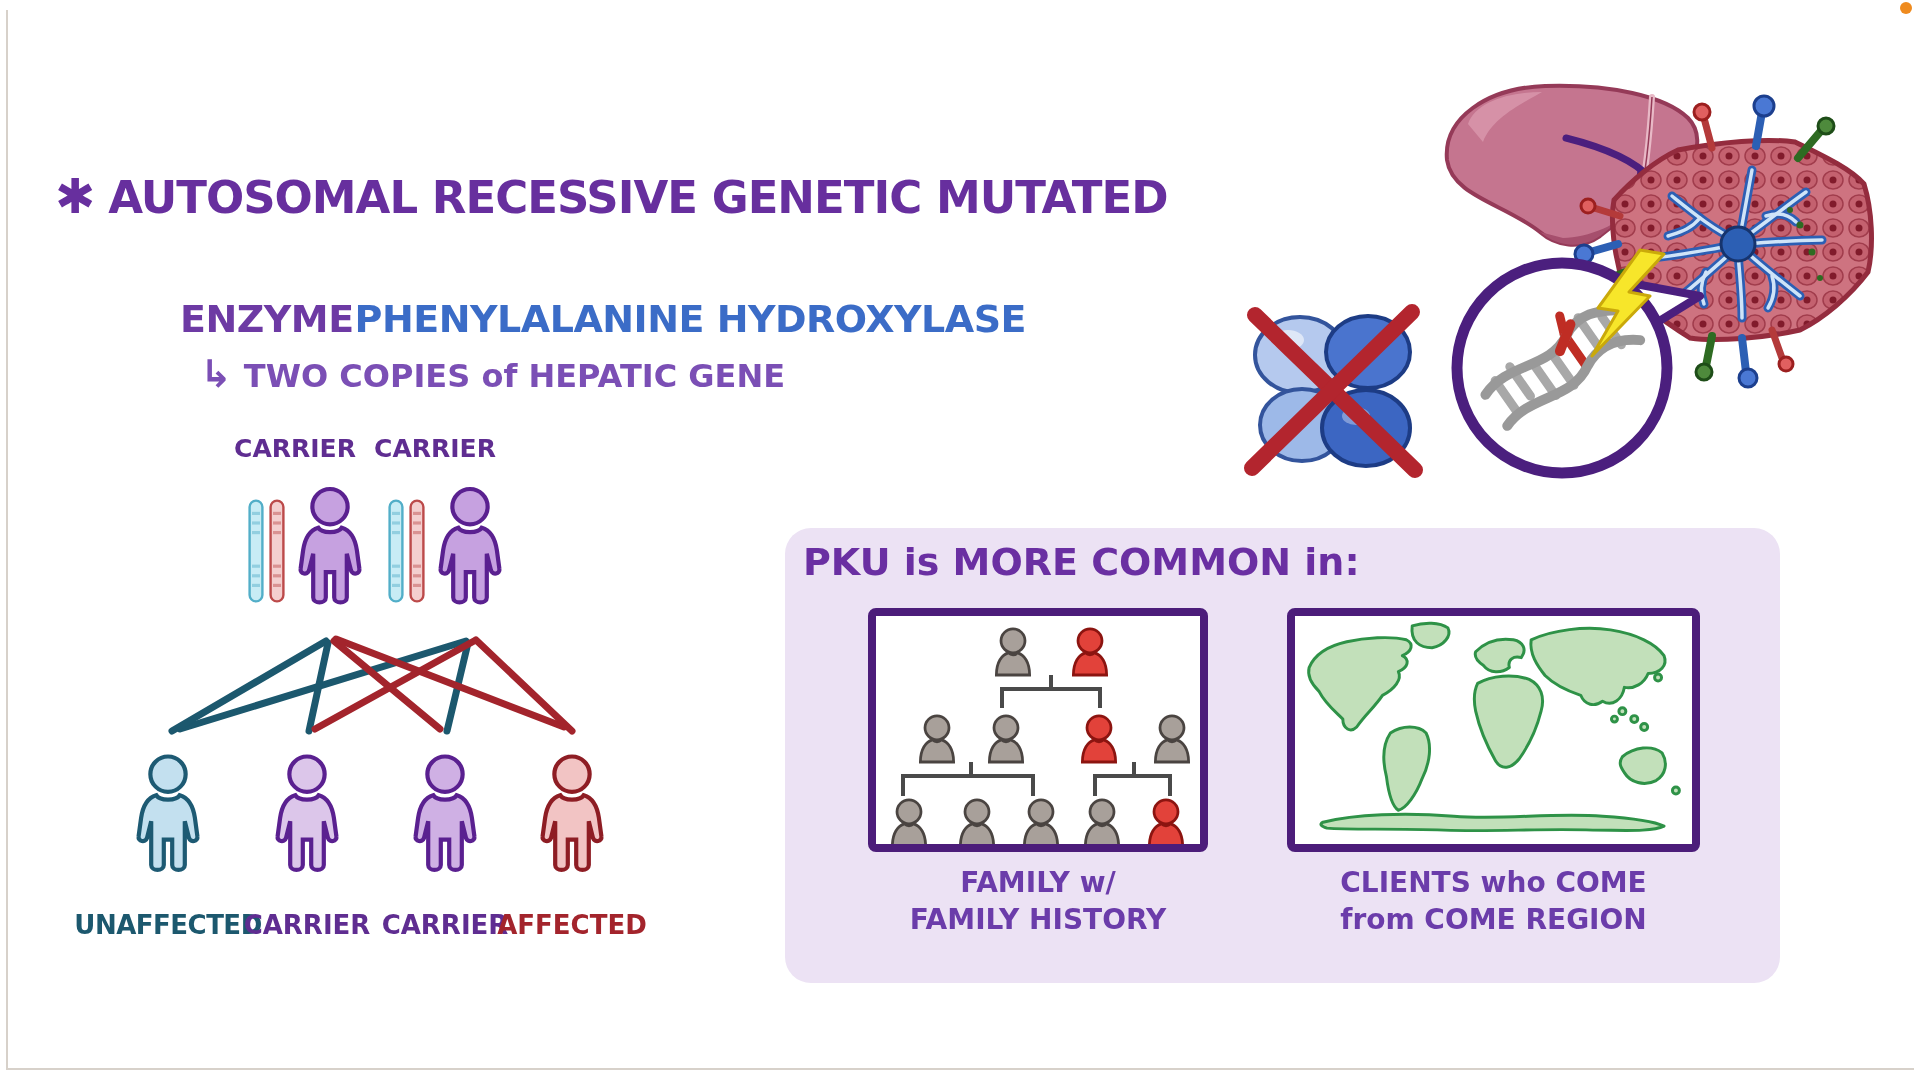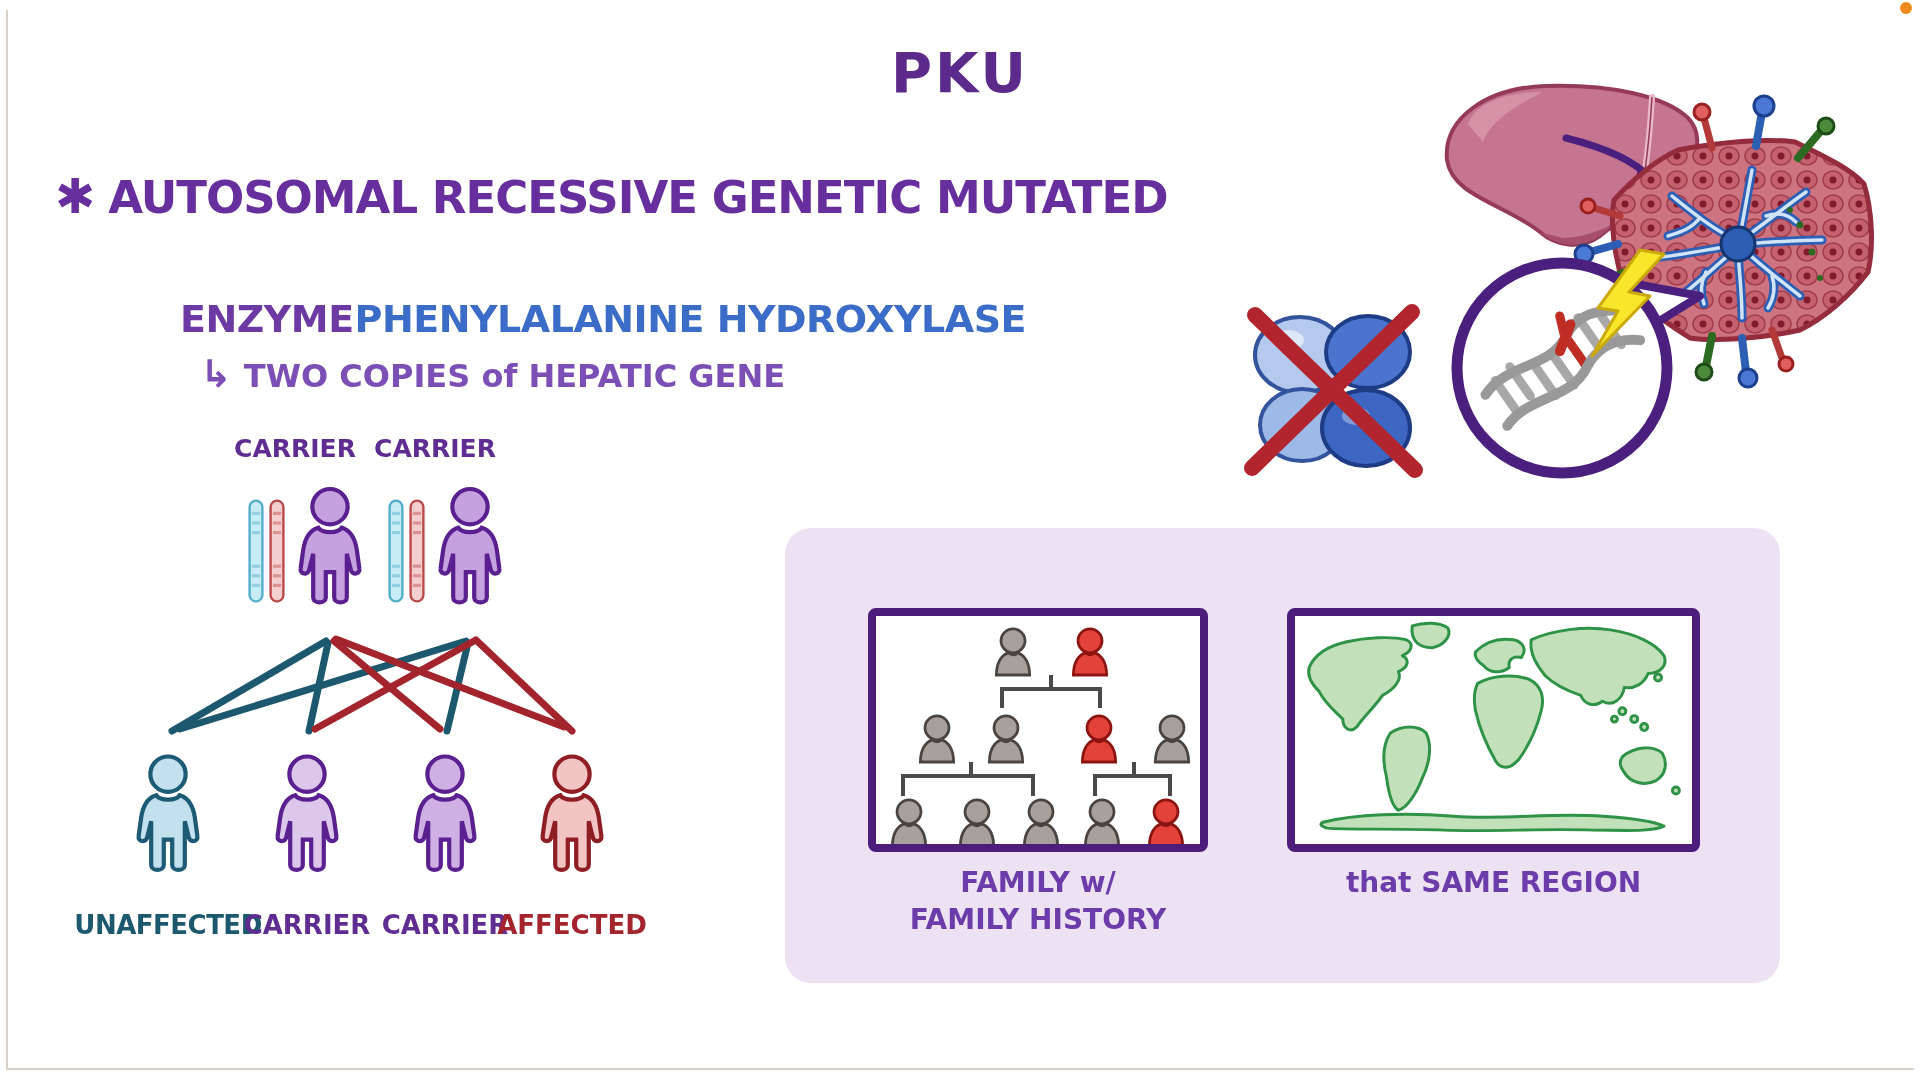--- a/index.html
+++ b/index.html
@@ -41,21 +41,20 @@
 </style>
 </head>
 <body>
 
 <div class="stage">
 
   <div class="edge-left"></div>
   <div class="edge-bottom"></div>
   <div class="corner-dot"></div>
 
-  <div class="page-title">PKU</div>
 
   <div class="note note-1">
     <span class="bullet">✱</span><span>AUTOSOMAL RECESSIVE GENETIC MUTATED</span>
   </div>
   <div class="note note-3">
     <span class="purple">ENZYME</span><span class="blue">PHENYLALANINE HYDROXYLASE</span>
   </div>
   <div class="note note-4">
     <span class="arrow">↳</span><span>TWO COPIES of HEPATIC GENE</span>
   </div>
@@ -232,20 +231,21 @@
       <ellipse cx="1288" cy="340" rx="16" ry="10" fill="#ffffff" opacity="0.55"></ellipse>
       <ellipse cx="1356" cy="416" rx="14" ry="9" fill="#ffffff" opacity="0.35"></ellipse>
       <g stroke="#b3252e" stroke-width="16" stroke-linecap="round">
         <line x1="1255" y1="315" x2="1415" y2="470"></line>
         <line x1="1412" y1="312" x2="1252" y2="468"></line>
       </g>
     </g>
   </svg>
 
   <div class="info-box">
+    <div class="info-heading">PKU is MORE COMMON in:</div>
 
     <div class="panel panel-tree">
       <svg width="324" height="228" viewBox="0 0 324 228">
         <defs>
           <symbol id="bust" viewBox="0 0 60 52" overflow="visible">
             <circle cx="30" cy="15" r="13"></circle>
             <path d="M12,52 C12,38 18,30 25,28 C28,31 32,31 35,28 C42,30 48,38 48,52 Z"></path>
           </symbol>
         </defs>
         <g stroke="#4a4a4a" stroke-width="4" fill="none">
@@ -291,17 +291,18 @@
             <circle cx="384" cy="176" r="3.5"></circle>
         </g>
       </svg>
     </div>
 
     <div class="caption caption-1">
       <div>FAMILY w/</div>
       <div>FAMILY HISTORY</div>
     </div>
     <div class="caption caption-2">
-      <div>that SAME REGION</div>
+      <div>CLIENTS who COME</div>
+      <div>from COME REGION</div>
     </div>
   </div>
 
 </div>
 
 </body></html>

